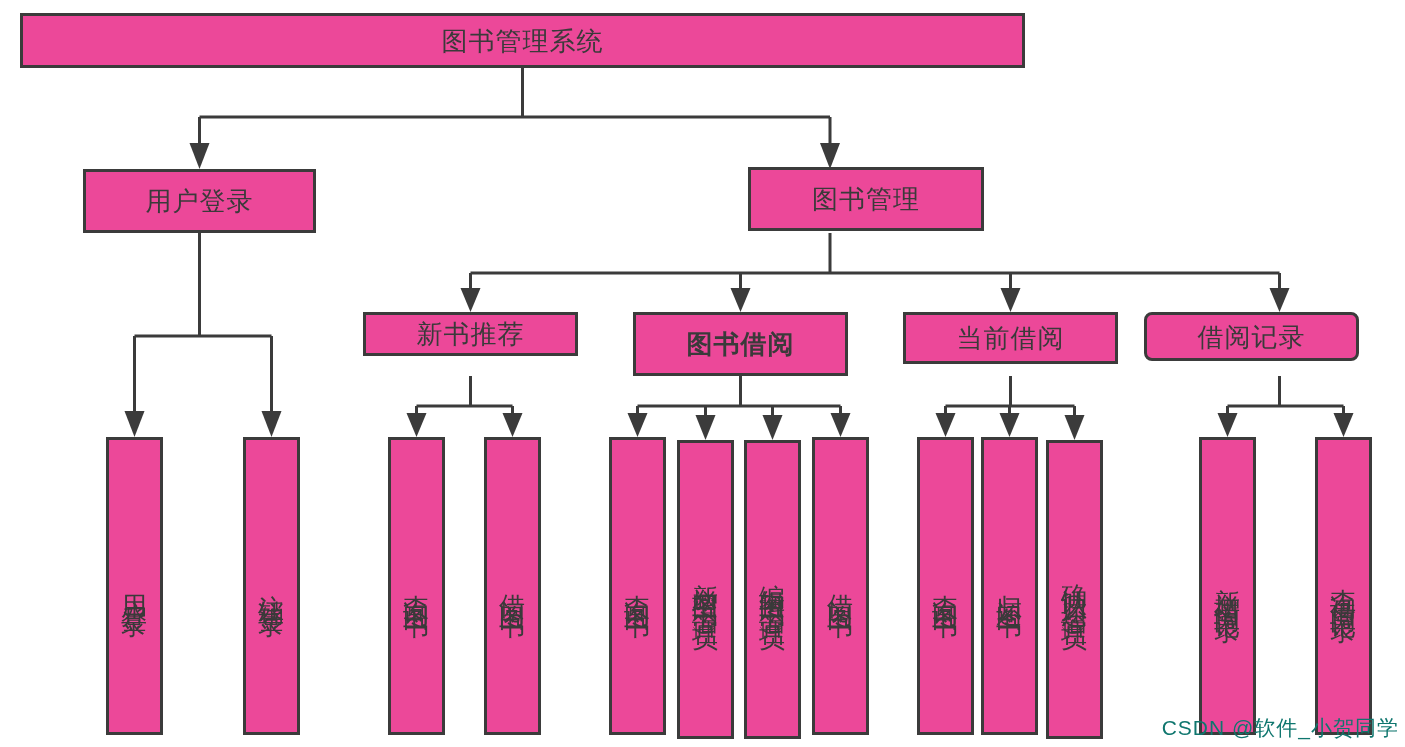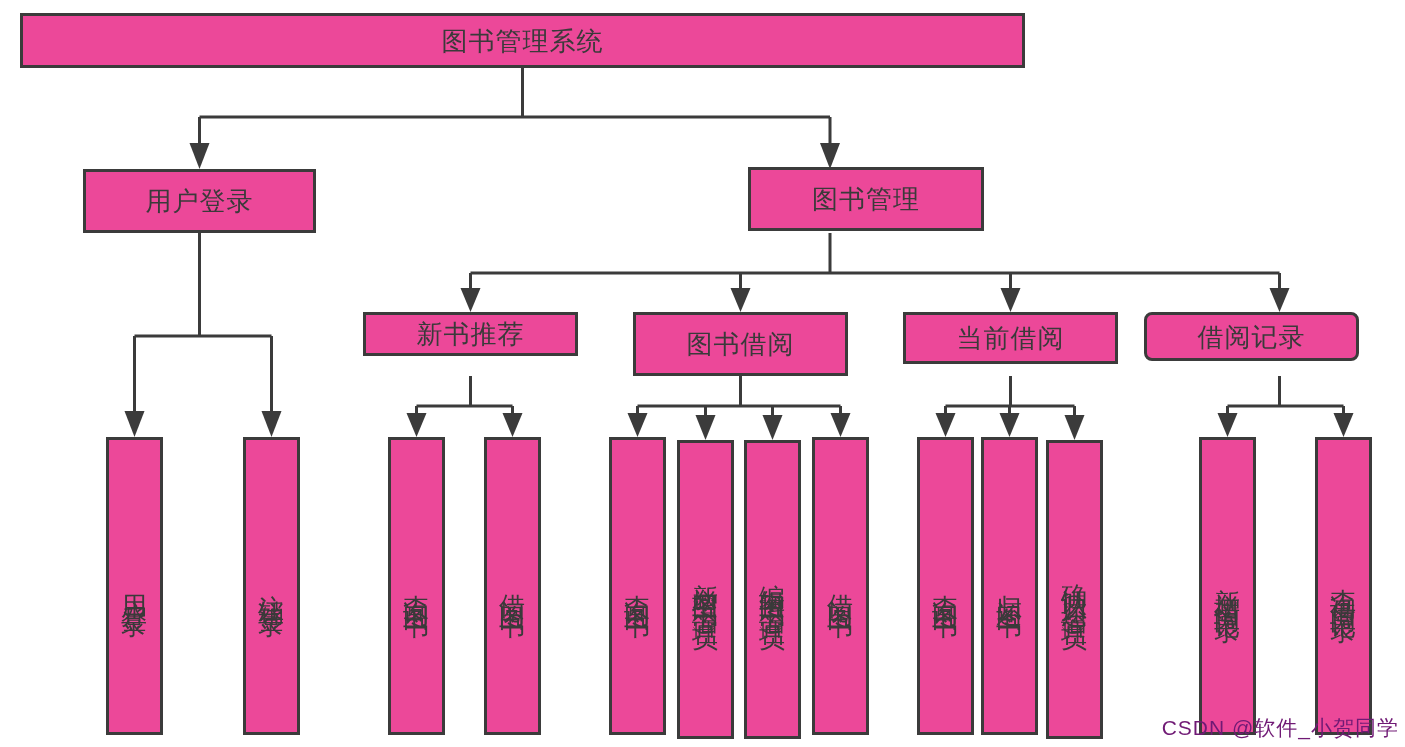--- a/index.html
+++ b/index.html
@@ -44,21 +44,21 @@
     writing-mode: vertical-rl;
     font-size: 26px;
     letter-spacing: 6px;
     line-height: 1;
   }
   .watermark {
     position: absolute;
     top: 714px;
     right: 6px;
     font-size: 21px;
-    color: #701a75;
+    color: #0f766e;
     letter-spacing: 1px;
     white-space: nowrap;
   }
 </style>
 </head>
 <body>
 
 <div class="canvas">
 
   <svg class="connector-layer" width="1405" height="747" viewBox="0 0 1405 747" xmlns="http://www.w3.org/2000/svg">
@@ -114,21 +114,21 @@
       <polygon points="1333.5,413 1353.5,413 1343.5,437"></polygon>
     </g>
   </svg>
 
   <div class="node h-node" style="left:20px; top:13px; width:1005px; height:55px;">图书管理系统</div>
 
   <div class="node h-node" style="left:83px; top:169px; width:233px; height:64px;">用户登录</div>
   <div class="node h-node" style="left:712px; top:167px; width:236px; height:64px;margin-left:36px;">图书管理</div>
 
   <div class="node h-node" style="left:363px; top:312px; width:215px; height:44px;">新书推荐</div>
-  <div class="node h-node" style="left:633px; top:312px; width:215px; height:64px;">图书借阅</div>
+  <div class="node h-node" style="left:633px; top:312px; width:215px; height:64px;font-weight:bold;">图书借阅</div>
   <div class="node h-node" style="left:903px; top:312px; width:215px; height:52px;">当前借阅</div>
   <div class="node h-node" style="left:1144px; top:312px; width:215px; height:49px;border-radius:8px;">借阅记录</div>
 
   <div class="node v-node" style="left:106px; top:437px; width:57px; height:298px;">用户登录</div>
   <div class="node v-node" style="left:243px; top:437px; width:57px; height:298px;">注销登录</div>
 
   <div class="node v-node" style="left:388px; top:437px; width:57px; height:298px;">查询图书</div>
   <div class="node v-node" style="left:484px; top:437px; width:57px; height:298px;">借阅图书</div>
 
   <div class="node v-node" style="left:609px; top:437px; width:57px; height:298px;">查询图书</div>

